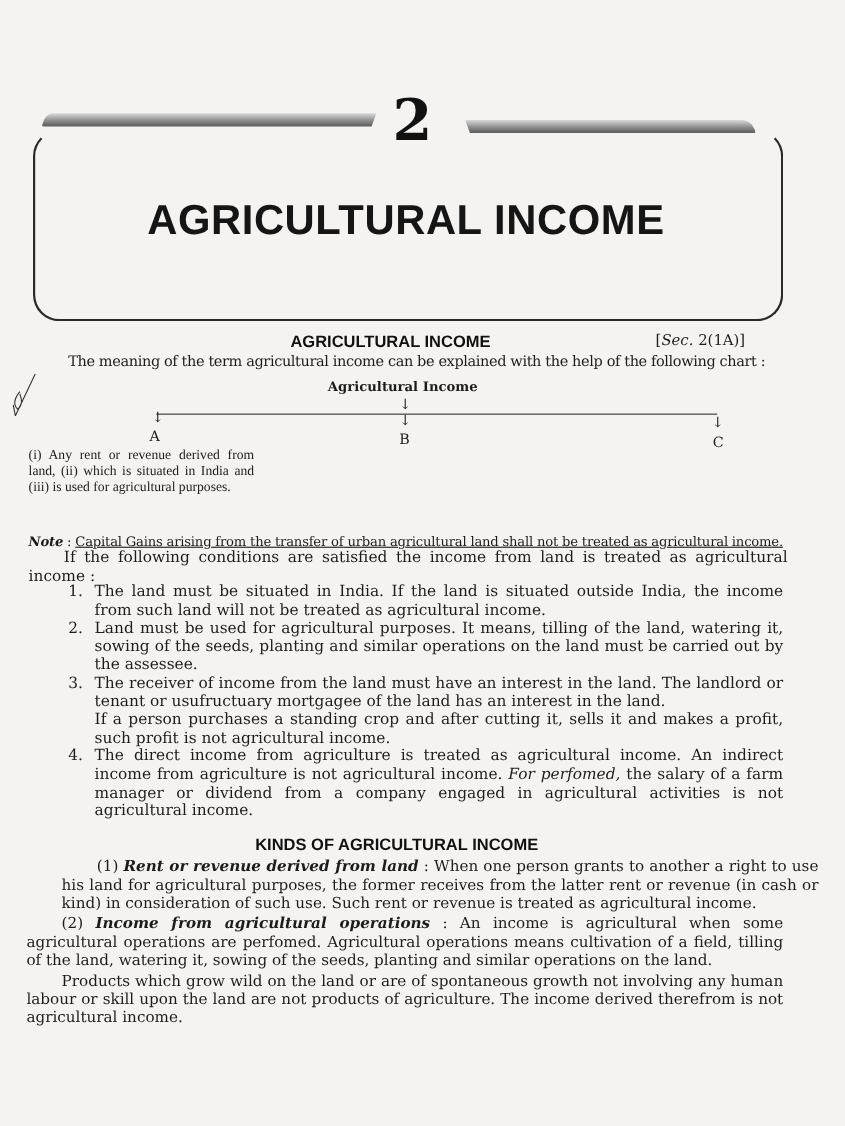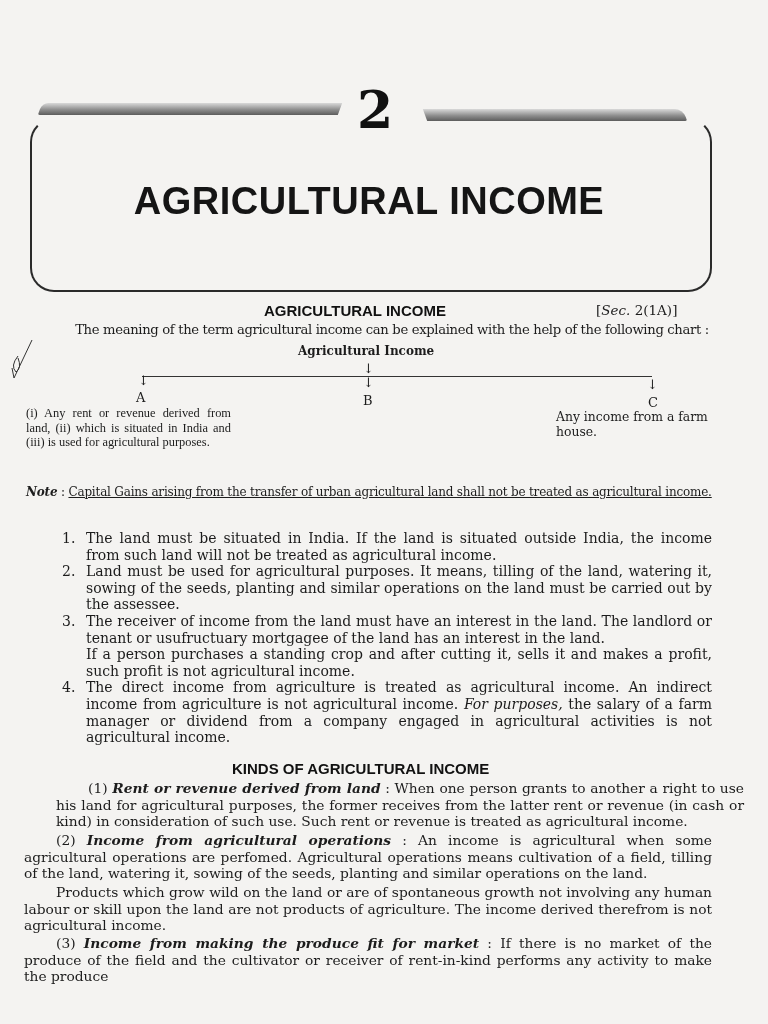--- a/index.html
+++ b/index.html
@@ -39,21 +39,21 @@
     font-family: "Liberation Sans", sans-serif; font-weight: bold; font-size: 38px;
     letter-spacing: 0.5px; color: #151515;
   }
   
   .section-heading {
     position: absolute; font-family: "Liberation Sans", sans-serif; font-weight: bold;
     font-size: 15px; color: #111;
   }
   .sec-ref { position: absolute; left: 596px; top: 302px; font-size: 13.5px; }
   .sec-ref i { font-style: italic; }
-  .text { position: absolute; font-size: 13.4px; line-height: 16.5px; text-align: center; }
+  .text { position: absolute; font-size: 13.4px; line-height: 16.5px; }
   .intro { left: 62px; top: 322px; width: 660px; font-size: 13.2px; letter-spacing: -0.35px; }
   .chart-root { position: absolute; left: 298px; top: 344px; font-weight: bold; font-size: 12px; }
   .arrow { position: absolute; font-size: 13px; line-height: 13px; }
   .hline { position: absolute; left: 142px; top: 376px; width: 510px; border-top: 1px solid #333; }
   .letter { position: absolute; font-size: 13px; }
   .col { position: absolute; font-size: 12.4px; line-height: 14.5px; text-align: justify; }
   .col-a { left: 26px; top: 406px; width: 205px; font-family: Liberation Serif, serif; }
   .col-b { left: 256px; top: 410px; width: 270px; }
   .col-c { left: 556px; top: 410px; width: 160px; text-align: left; }
   .note { position: absolute; left: 26px; top: 485px; width: 690px; font-size: 12px; letter-spacing: -0.2px; }
@@ -92,59 +92,56 @@
   <div class="hline"></div>
   <div class="arrow" style="left:138px; top:374px;">↓</div>
   <div class="arrow" style="left:363px; top:376px;">↓</div>
   <div class="arrow" style="left:647px; top:378px;">↓</div>
 
   <div class="letter" style="left:136px; top:390px;">A</div>
   <div class="letter" style="left:363px; top:393px;">B</div>
   <div class="letter" style="left:648px; top:395px;">C</div>
 
   <div class="col col-a">(i) Any rent or revenue derived from land, (ii) which is situated in India and (iii) is used for agricultural purposes.</div>
-  <div class="col col-c">Any income from a farm house.</div>
 
   <div class="note">
     <b>Note</b>
     <span>:</span>
     <span class="ul">Capital Gains arising from the transfer of urban agricultural land shall not be treated as agricultural income.</span>
   </div>
 
+  <div class="text cond-intro">If the following conditions are satisfied the income from land is treated as agricultural income :</div>
   <ol class="list">
     <li>
       <span class="num">1.</span>
       <span>The land must be situated in India. If the land is situated outside India, the income from such land will not be treated as agricultural income.</span>
     </li>
     <li>
       <span class="num">2.</span>
       <span>Land must be used for agricultural purposes. It means, tilling of the land, watering it, sowing of the seeds, planting and similar operations on the land must be carried out by the assessee.</span>
     </li>
     <li>
       <span class="num">3.</span>
       <span>The receiver of income from the land must have an interest in the land. The landlord or tenant or usufructuary mortgagee of the land has an interest in the land.</span><br>
       <span>If a person purchases a standing crop and after cutting it, sells it and makes a profit, such profit is not agricultural income.</span>
     </li>
     <li>
       <span class="num">4.</span>
       <span>The direct income from  agriculture is treated as agricultural income. An indirect income from agriculture is not agricultural income.</span>
-      <i>For purposes,</i><span> the salary of a farm manager or dividend from a company engaged in agricultural activities is not agricultural income.</span>
+      <i>For perfomed,</i><span> the salary of a farm manager or dividend from a company engaged in agricultural activities is not agricultural income.</span>
     </li>
   </ol>
 
   <div class="section-heading" style="left:232px; top:760px;">KINDS OF AGRICULTURAL INCOME</div>
 
   <div class="para indent" style="top:780px;margin-left:32px;">
     <span>(1) </span><span class="lead">Rent or revenue derived from land</span><span> : When one person grants to another a right to use his land for agricultural purposes, the former receives from the latter rent or revenue (in cash or kind) in consideration of such use. Such rent or revenue is treated as agricultural income.</span>
   </div>
 
   <div class="para indent" style="top:832px;">
     <span>(2) </span><span class="lead">Income from agricultural operations</span><span> : An income is agricultural when some agricultural operations are perfomed. Agricultural operations means cultivation of a field, tilling of the land, watering it, sowing of the seeds, planting and similar operations on the land.</span>
   </div>
 
   <div class="para indent" style="top:884px;">
     <span>Products which grow wild on the land or are of spontaneous growth not involving any human labour or skill upon the land are not products of agriculture. The income derived therefrom is not agricultural income.</span>
   </div>
 
-  <div class="para indent" style="top:935px;">
-    <span>(3) </span><span class="lead">Income from making the produce fit for market</span><span> : If there is no market of the produce of the field and the cultivator or receiver of rent-in-kind performs any activity to make the produce</span>
-  </div>
 </div>
 
 </body></html>

